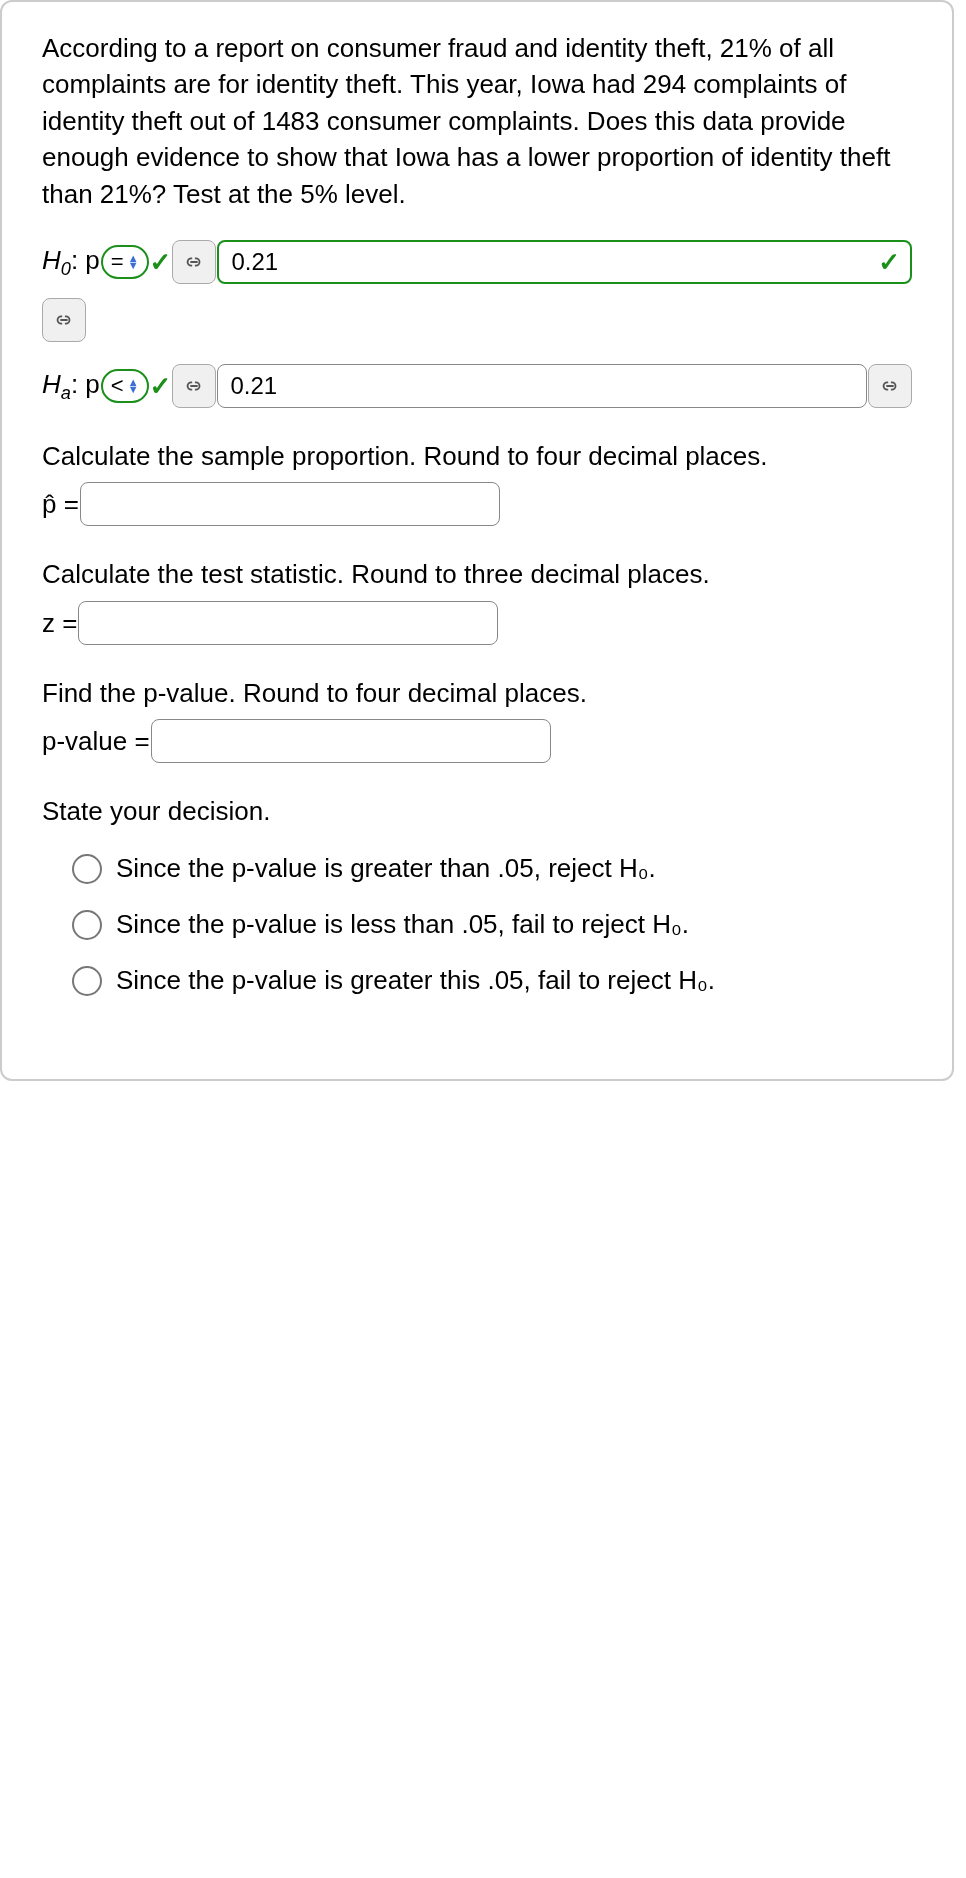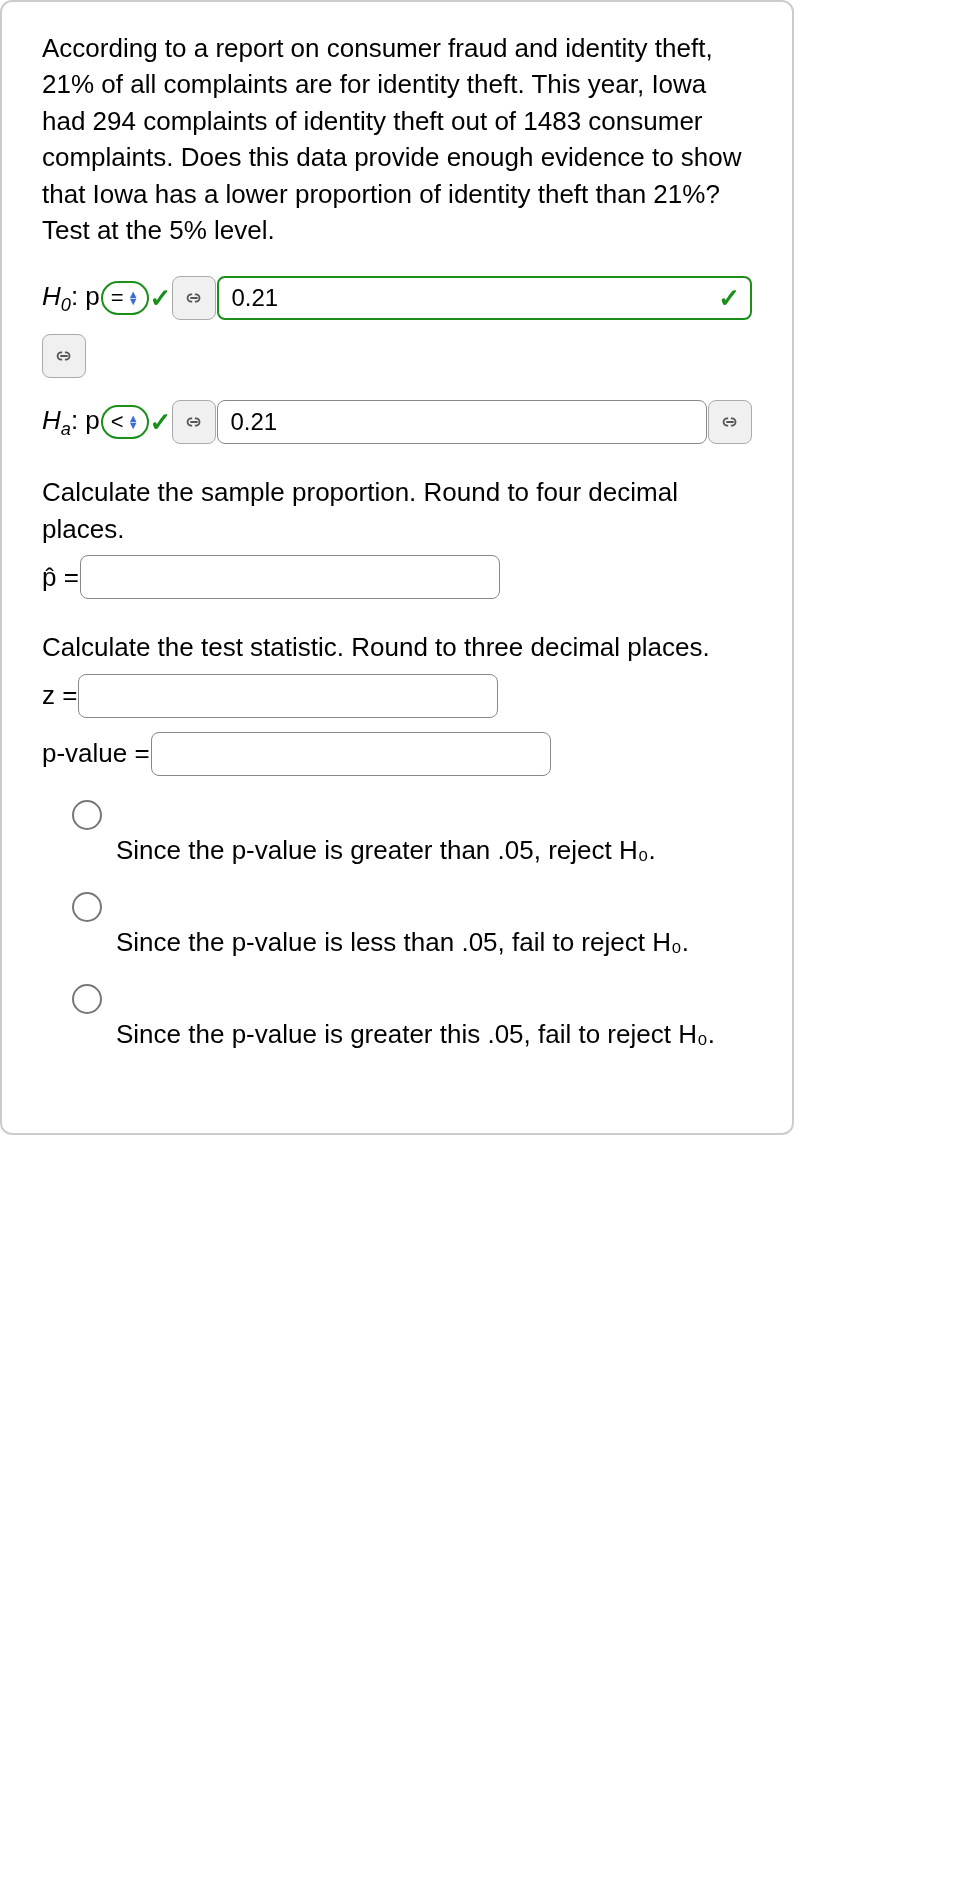--- a/index.html
+++ b/index.html
@@ -3,21 +3,21 @@
 <meta charset="utf-8">
 <style>
   * { box-sizing: border-box; }
   body {
     margin: 0;
     padding: 0;
     font-family: Verdana, Geneva, sans-serif;
     background: #fff;
   }
   .container {
-    width: 794px;
+    width: 954px;
     border: 2px solid #ccc;
     border-radius: 12px;
     padding: 28px 40px 60px 40px;
     font-size: 26px;
     line-height: 1.4;
     color: #000;
   }
   .problem-text { margin-bottom: 28px; }
   .section-label { margin-top: 10px; margin-bottom: 8px; }
   .row {
@@ -81,21 +81,21 @@
     align-items: flex-start;
     gap: 14px;
     margin: 20px 0 20px 30px;
   }
   .radio-circle {
     width: 30px; height: 30px; flex-shrink: 0;
     border: 2px solid #777; border-radius: 50%;
     margin-top: 4px;
     cursor: pointer;
   }
-  .radio-label { flex: 1; margin-top: 36px; }
+  .radio-label { flex: 1; }
   .trailing-check {
     color: #1a8f1a; font-size: 26px; font-weight: bold;
     margin-left: auto; padding-left: 8px;
   }
   .h0-value-wrap {
     display: flex; align-items: center; flex: 1;
     position: relative;
   }
   .h0-value-wrap .trailing-check {
     position: absolute; right: 12px;
@@ -170,25 +170,27 @@
     <span>p̂ =</span>
     <input class="text-input med" value="" style="">
   </div>
 
   <div class="section-label" style="margin-top:30px;">Calculate the test statistic. Round to three decimal places.</div>
   <div class="row">
     <span>z =</span>
     <input class="text-input med" value="" style="">
   </div>
 
+  <div class="section-label" style="margin-top:30px;">Find the p-value. Round to four decimal places.</div>
   <div class="row">
     <span>p-value =</span>
     <input class="text-input med2" value="" style="">
   </div>
 
+  <div class="section-label" style="margin-top:30px;">State your decision.</div>
   <div class="radios">
     <div class="radio-row">
       <div class="radio-circle"></div>
       <div class="radio-label">Since the p-value is greater than .05, reject H₀.</div>
     </div>
     <div class="radio-row">
       <div class="radio-circle"></div>
       <div class="radio-label">Since the p-value is less than .05, fail to reject H₀.</div>
     </div>
     <div class="radio-row">

